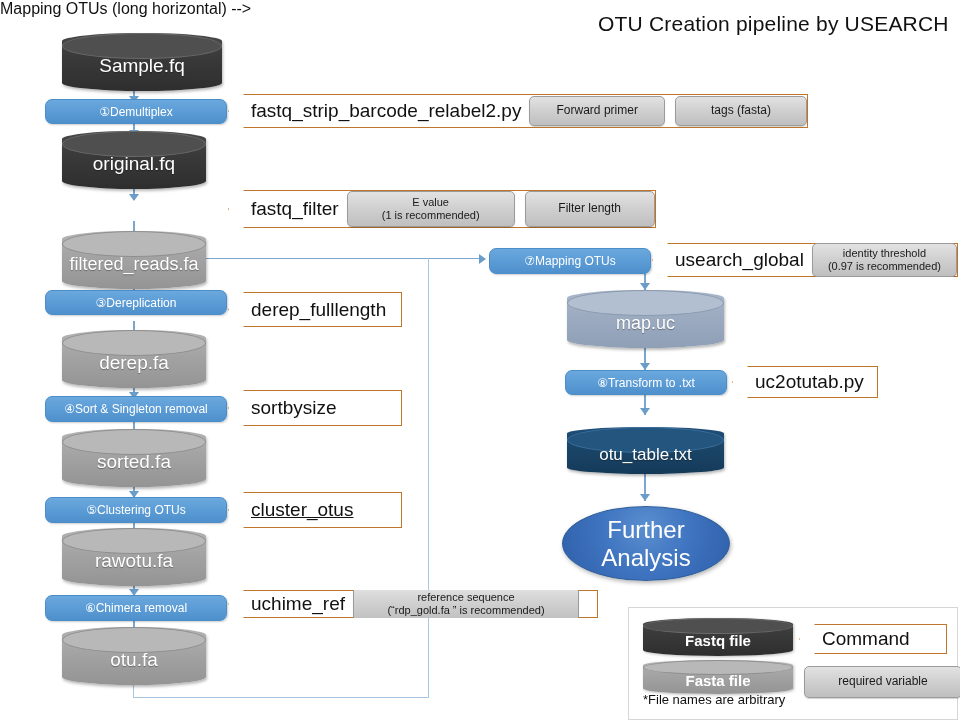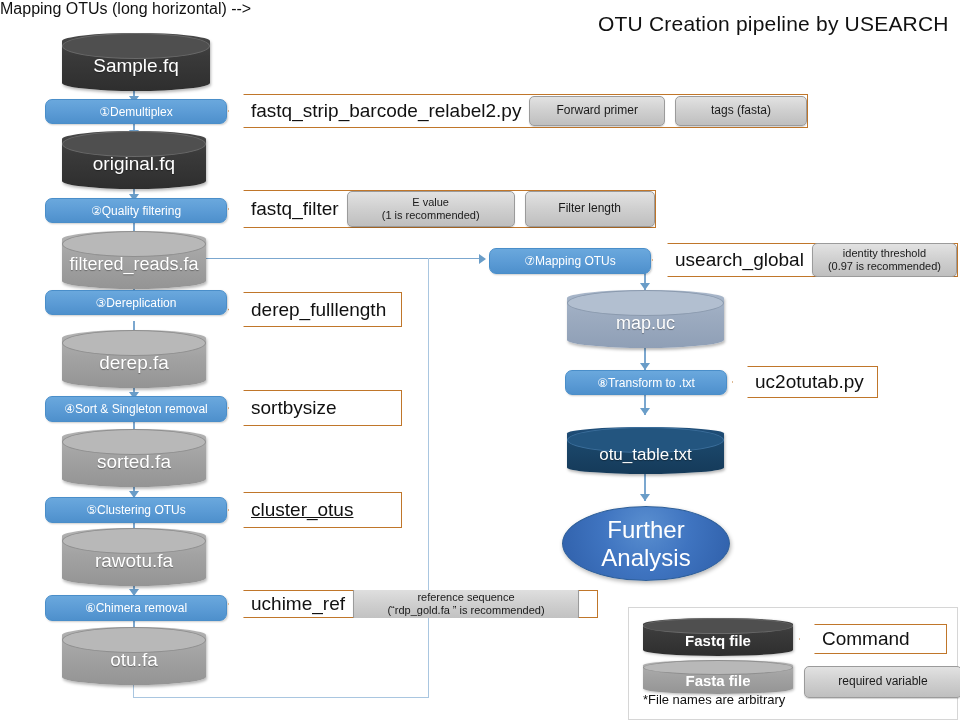--- a/index.html
+++ b/index.html
@@ -131,21 +131,21 @@
   <div class="vline" style="left:644px;top:272px;height:18px;"></div>
   <div class="arrow-d" style="left:640px;top:283px;"></div>
   <div class="vline" style="left:644px;top:348px;height:22px;"></div>
   <div class="arrow-d" style="left:640px;top:363px;"></div>
   <div class="vline" style="left:644px;top:393px;height:22px;"></div>
   <div class="arrow-d" style="left:640px;top:408px;"></div>
   <div class="vline" style="left:644px;top:474px;height:27px;"></div>
   <div class="arrow-d" style="left:640px;top:494px;"></div>
 
   
-  <div class="cyl dark" style="left:62px;top:33px;width:148px;height:58px;font-size:19px;">
+  <div class="cyl dark" style="left:62px;top:33px;width:160px;height:58px;font-size:19px;">
     <div class="cap"></div>
     <div class="lbl">Sample.fq</div>
   </div>
 
   <div class="cyl dark" style="left:62px;top:131px;width:144px;height:58px;font-size:19px;">
     <div class="cap"></div>
     <div class="lbl">original.fq</div>
   </div>
 
   <div class="cyl gray" style="left:62px;top:231px;width:144px;height:58px;font-size:18px;">
@@ -171,23 +171,20 @@
   <div class="cyl gray" style="left:62px;top:627px;width:144px;height:58px;font-size:19px;">
     <div class="cap"></div>
     <div class="lbl">otu.fa</div>
   </div>
 
   
   <div class="step" style="left:45px;top:99px;width:180px;height:23px;">
     <span>①Demultiplex</span>
   </div>
 
-  <div class="step" style="left:45px;top:198px;width:180px;height:23px;">
-    <span>②Quality filtering</span>
-  </div>
 
   <div class="step" style="left:45px;top:290px;width:180px;height:23px;">
     <span>③Dereplication</span>
   </div>
 
   <div class="step" style="left:45px;top:396px;width:180px;height:24px;">
     <span>④Sort &amp; Singleton removal</span>
   </div>
 
   <div class="step" style="left:45px;top:497px;width:180px;height:24px;">

